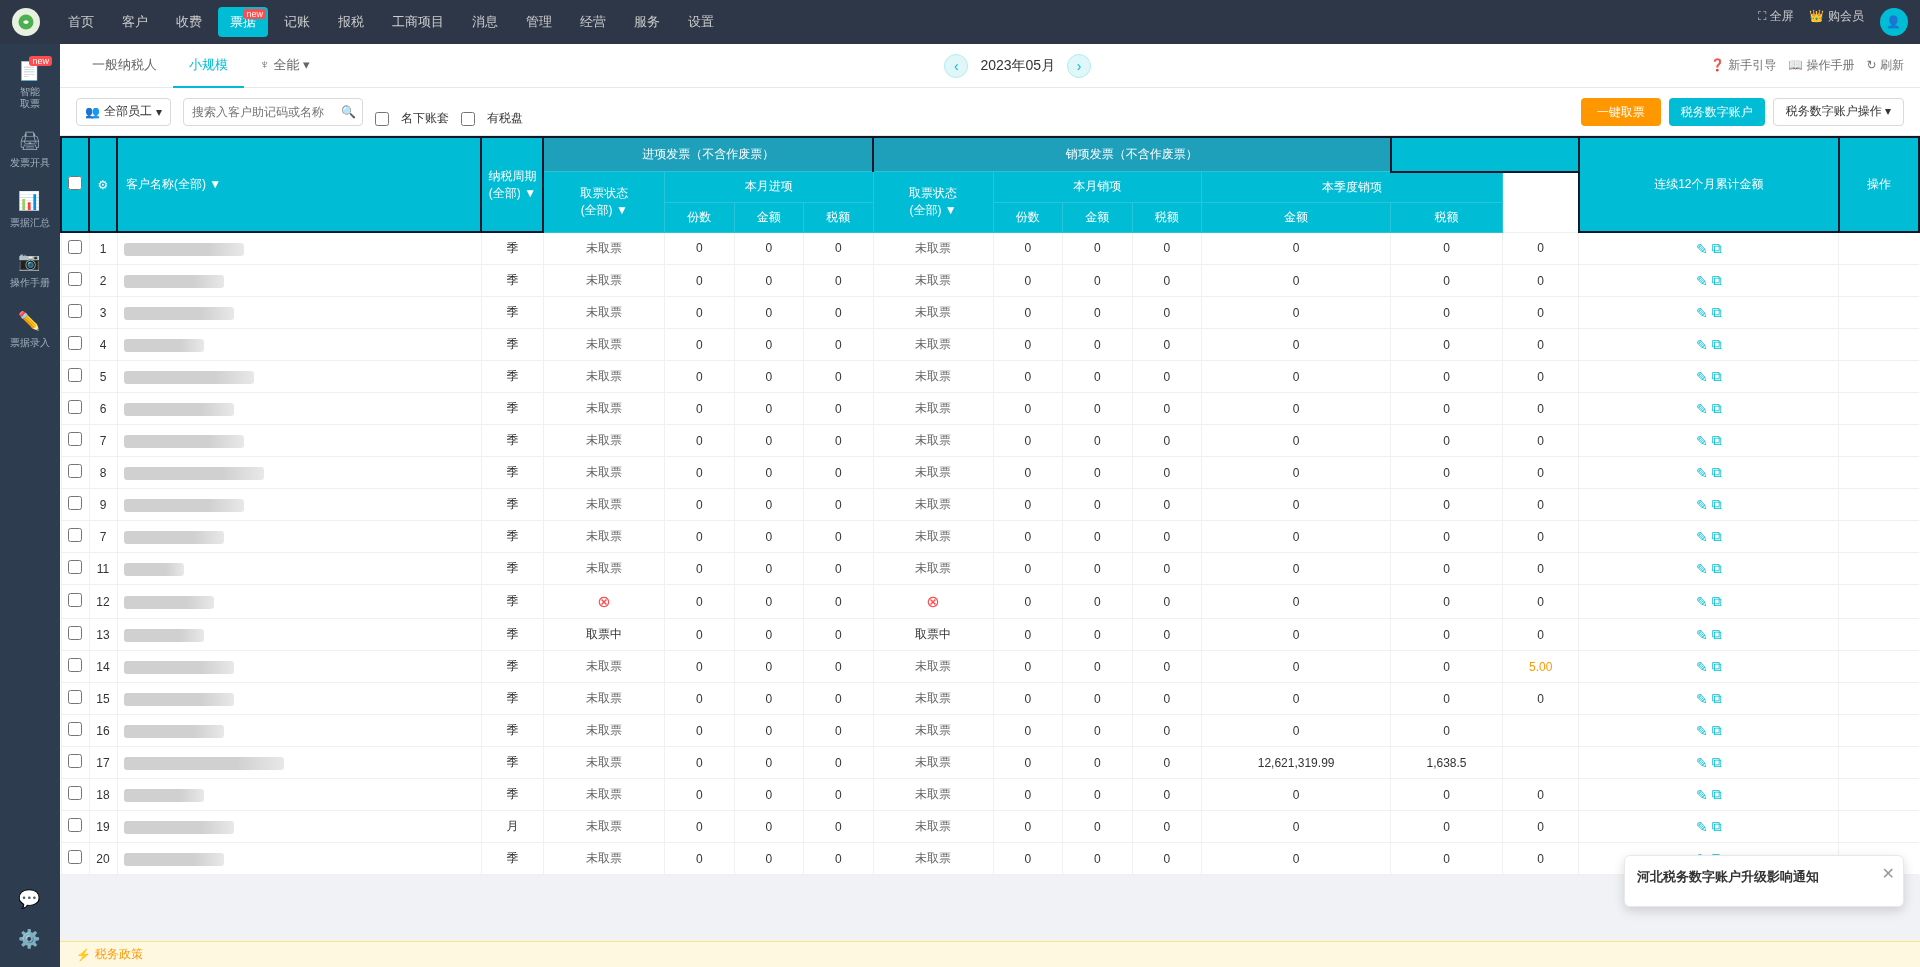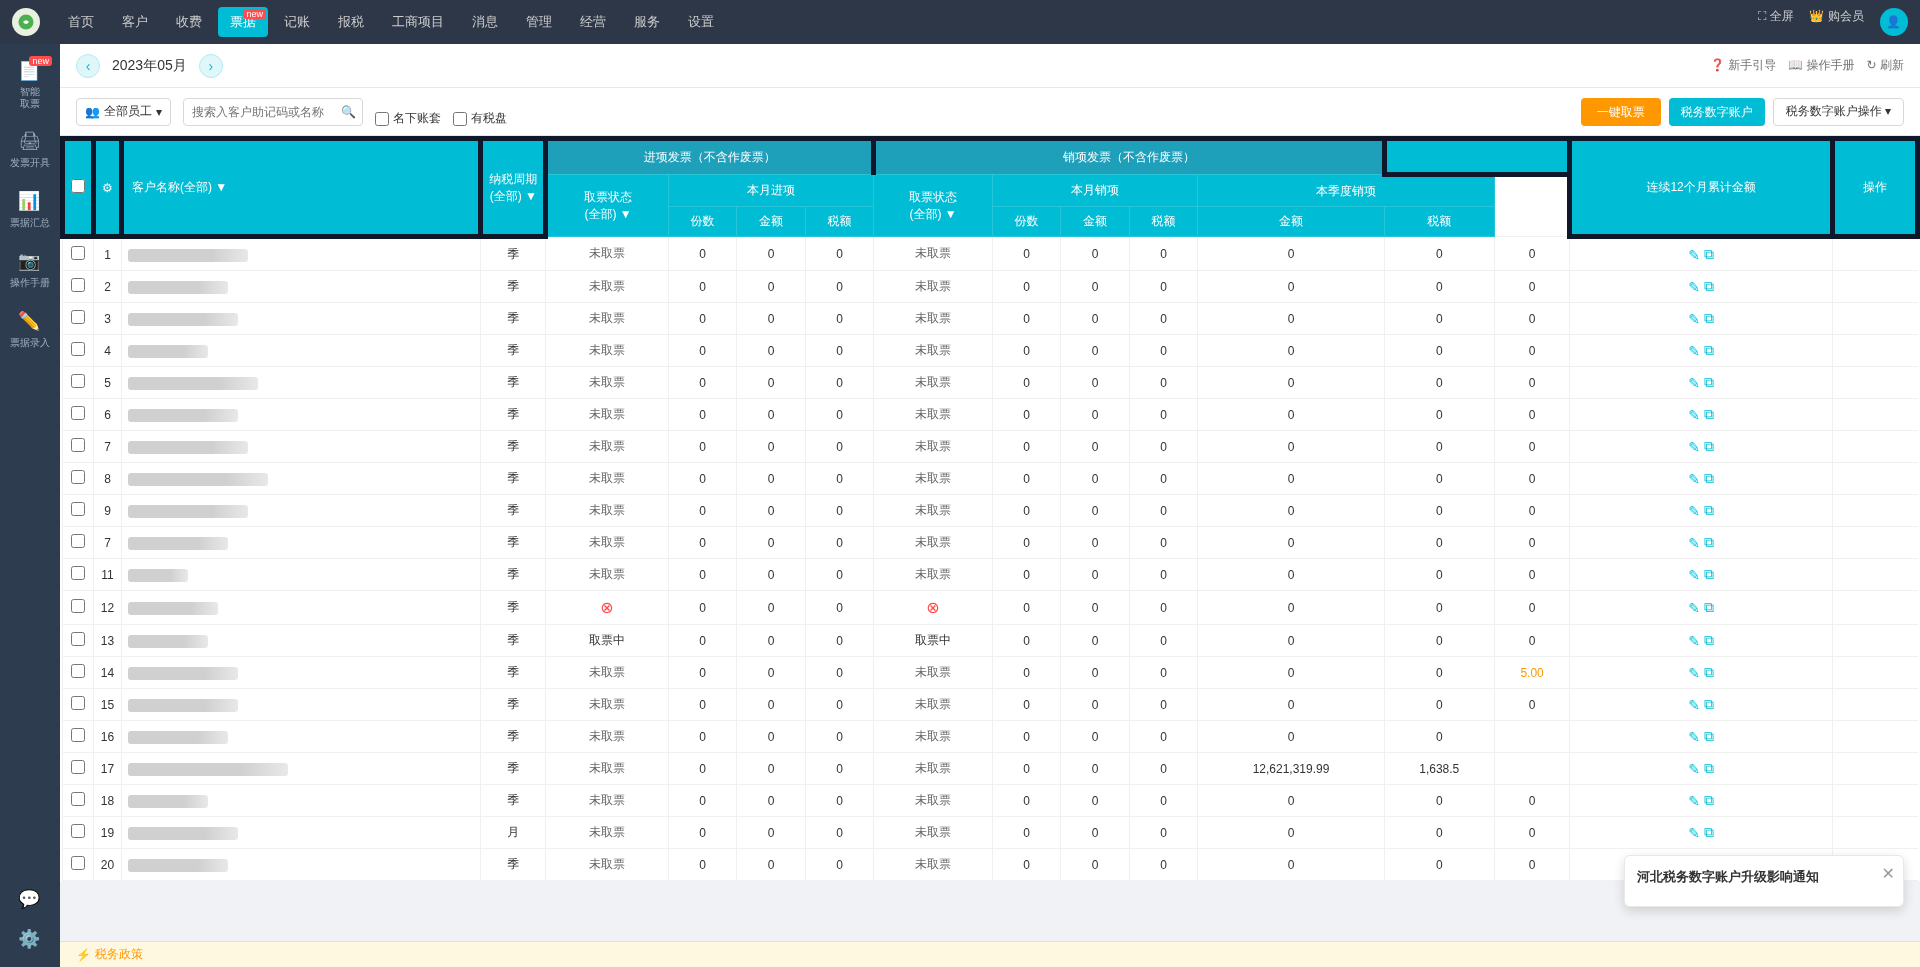--- a/index.html
+++ b/index.html
@@ -153,21 +153,21 @@
     .search-box {
       border: 1px solid #d9d9d9;
       border-radius: 4px;
       display: flex; align-items: center;
       height: 28px; width: 180px;
     }
     .search-box input {
       border: none; outline: none; padding: 0 8px; font-size: 12px; flex: 1; width: 100%;
     }
     .search-box .search-icon { padding: 0 6px; color: #999; }
-    .checkbox-label { display: flex; align-items: center; gap: 4px; cursor: pointer; font-size: 12px; color: #333; margin-top: 14px; }
+    .checkbox-label { display: flex; align-items: center; gap: 12px; cursor: pointer; font-size: 12px; color: #333; margin-top: 14px; }
     .toolbar-right { margin-left: auto; display: flex; align-items: center; gap: 8px; }
     .btn-primary {
       background: #ff9800;
       color: #fff;
       border: none;
       padding: 6px 16px;
       border-radius: 4px;
       cursor: pointer;
       font-size: 12px;
       height: 28px;
@@ -204,21 +204,21 @@
       width: 100%;
       border-collapse: collapse;
       background: #fff;
     }
     .thead-top th {
       background: #00bcd4;
       color: #fff;
       font-weight: normal;
       font-size: 12px;
       padding: 8px 6px;
-      border: 5px solid #0f172a;
+      border: 2px solid #0f172a;
       text-align: center;
       white-space: nowrap;
     }
     .thead-bottom th {
       background: #00bcd4;
       color: #fff;
       font-weight: normal;
       font-size: 12px;
       padding: 6px 4px;
       border: 1px solid #26c6da;
@@ -370,20 +370,29 @@
 
     <div class="sidebar-bottom">
       <div class="sidebar-bottom-icon">💬</div>
       <div class="sidebar-bottom-icon">⚙️</div>
     </div>
   </div>
 
   <div class="main-content">
 
     <div class="sub-header">
+      <div class="sub-header-left">
+        <div class="sub-tab">一般纳税人</div>
+        <div class="sub-tab active">小规模</div>
+        <div class="sub-tab">
+          <span>♆</span>
+          <span>全能</span>
+          <span>▾</span>
+        </div>
+      </div>
       <div class="sub-header-center">
         <div class="nav-arrow">‹</div>
         <span>2023年05月</span>
         <div class="nav-arrow">›</div>
       </div>
       <div class="sub-header-right">
         <span>❓ <span>新手引导</span></span>
         <span>📖 <span>操作手册</span></span>
         <span>↻ <span>刷新</span></span>
       </div>

